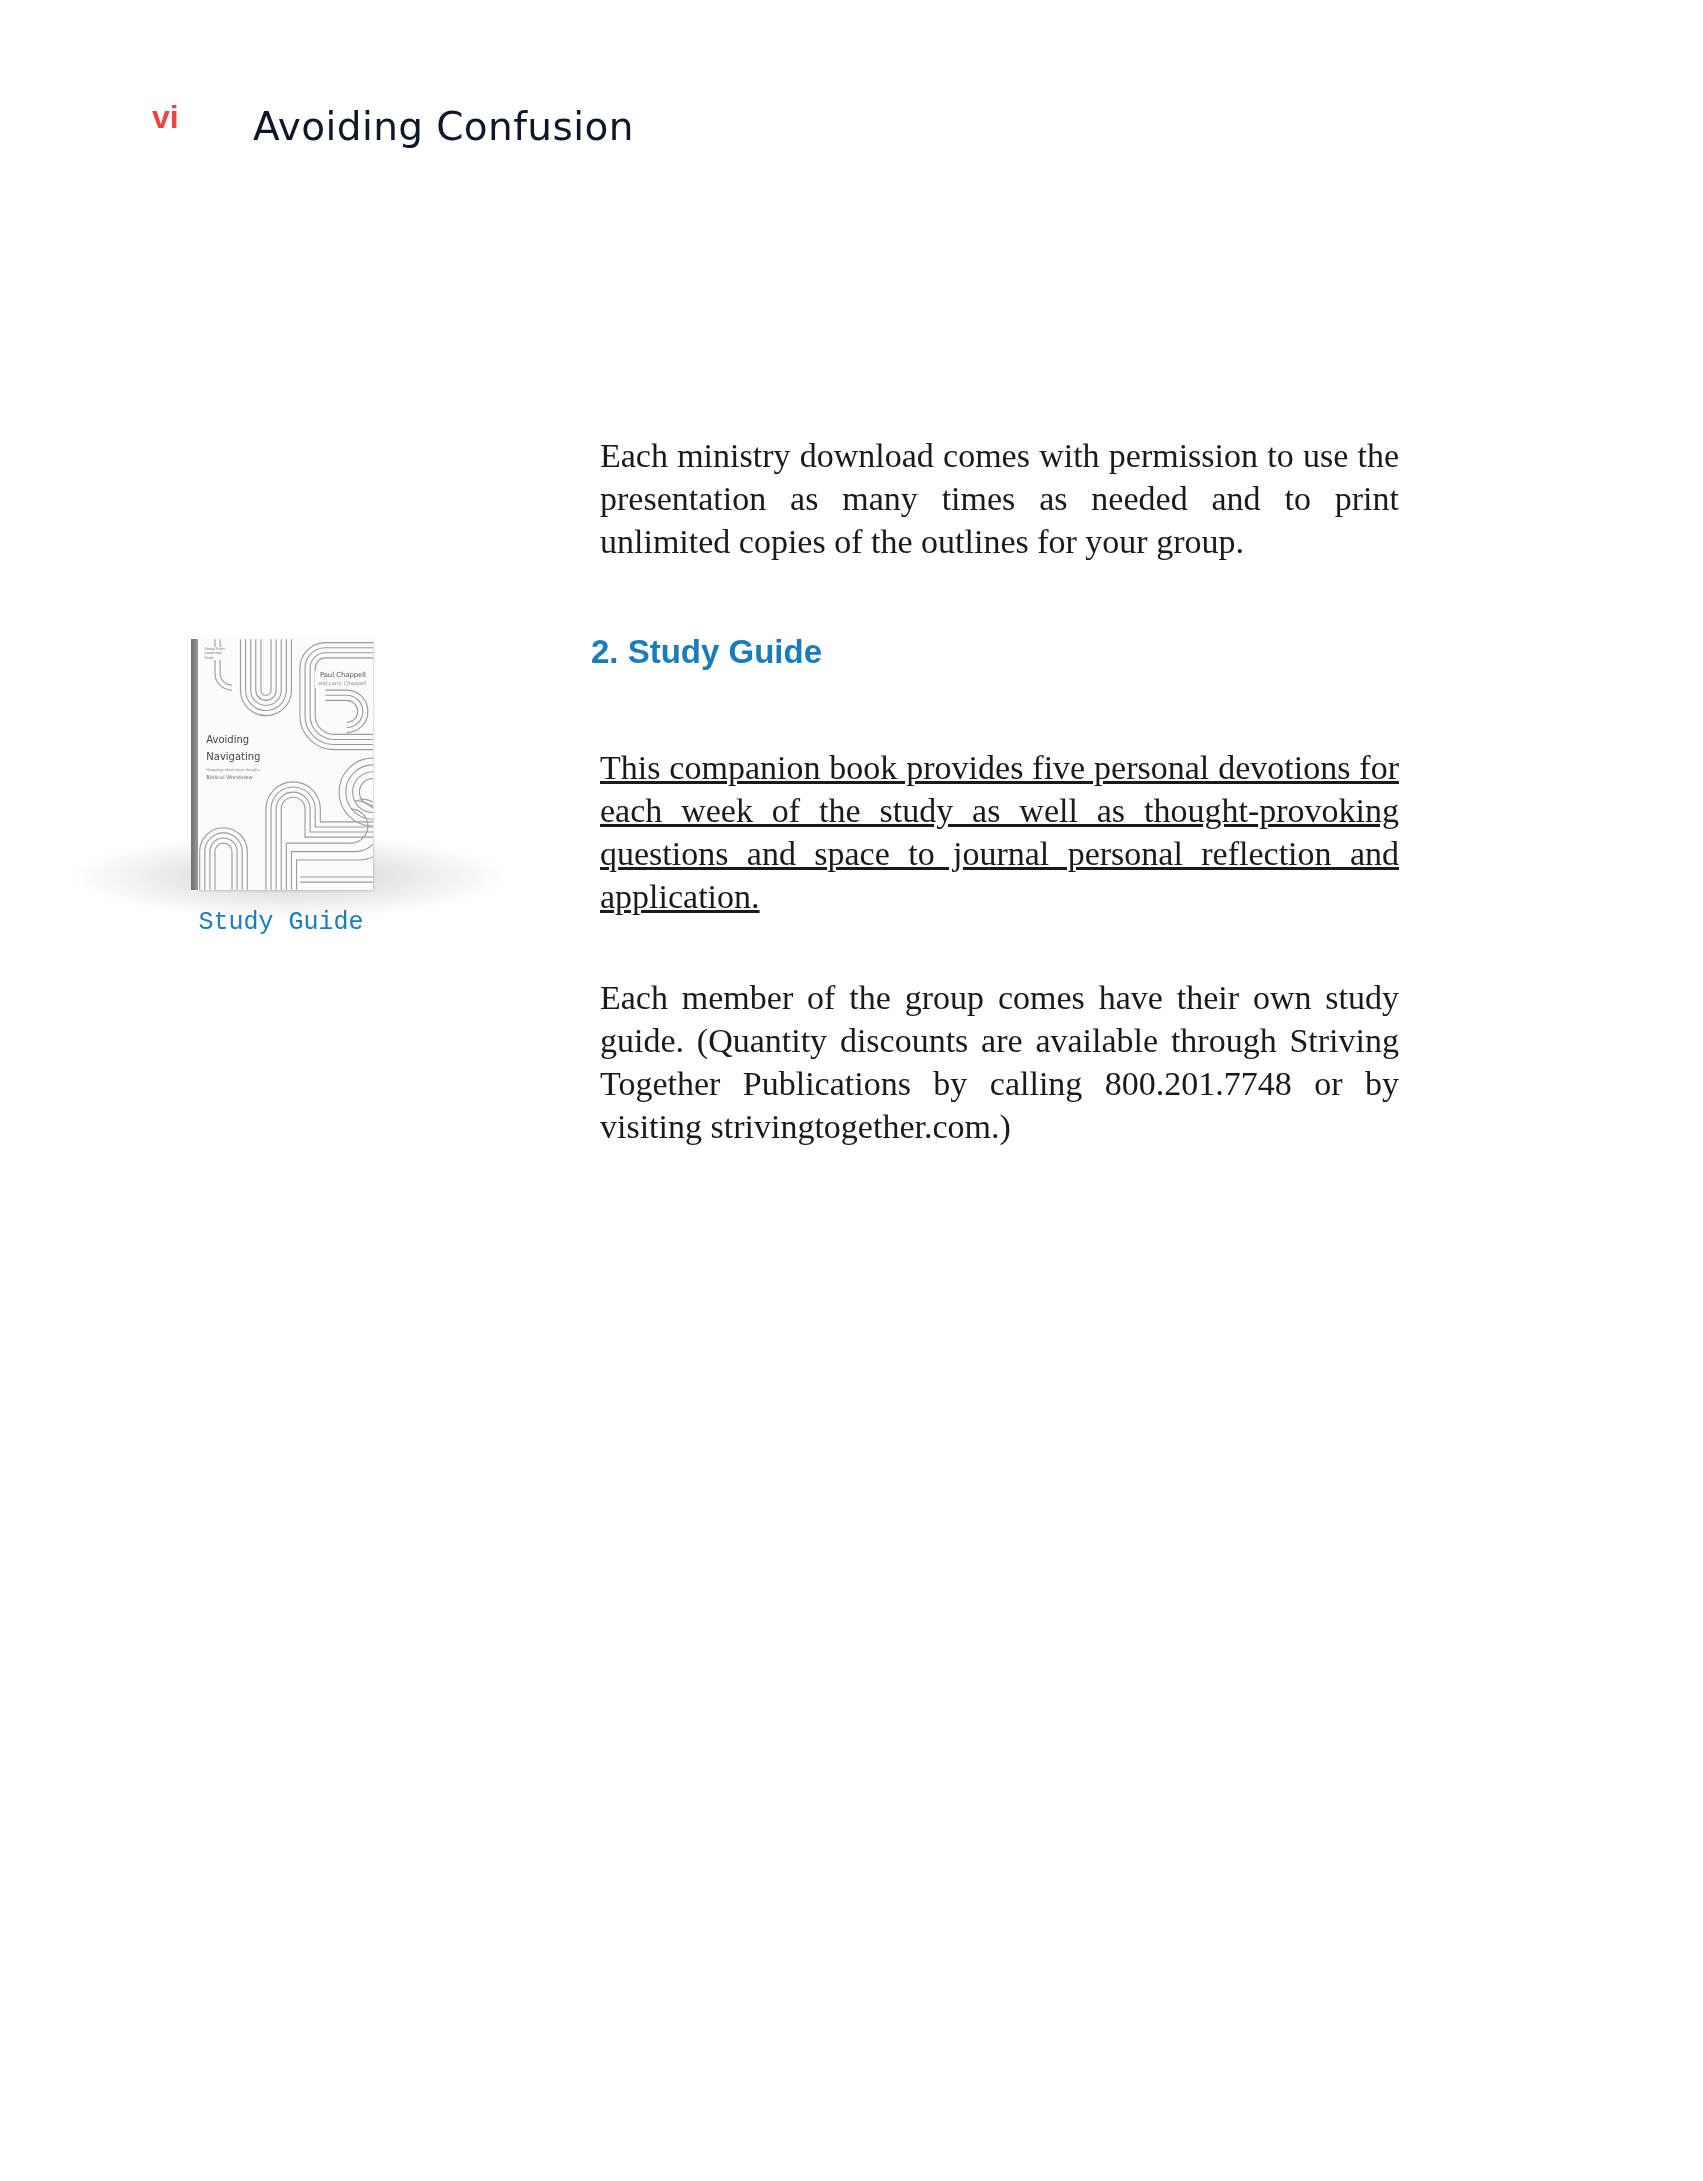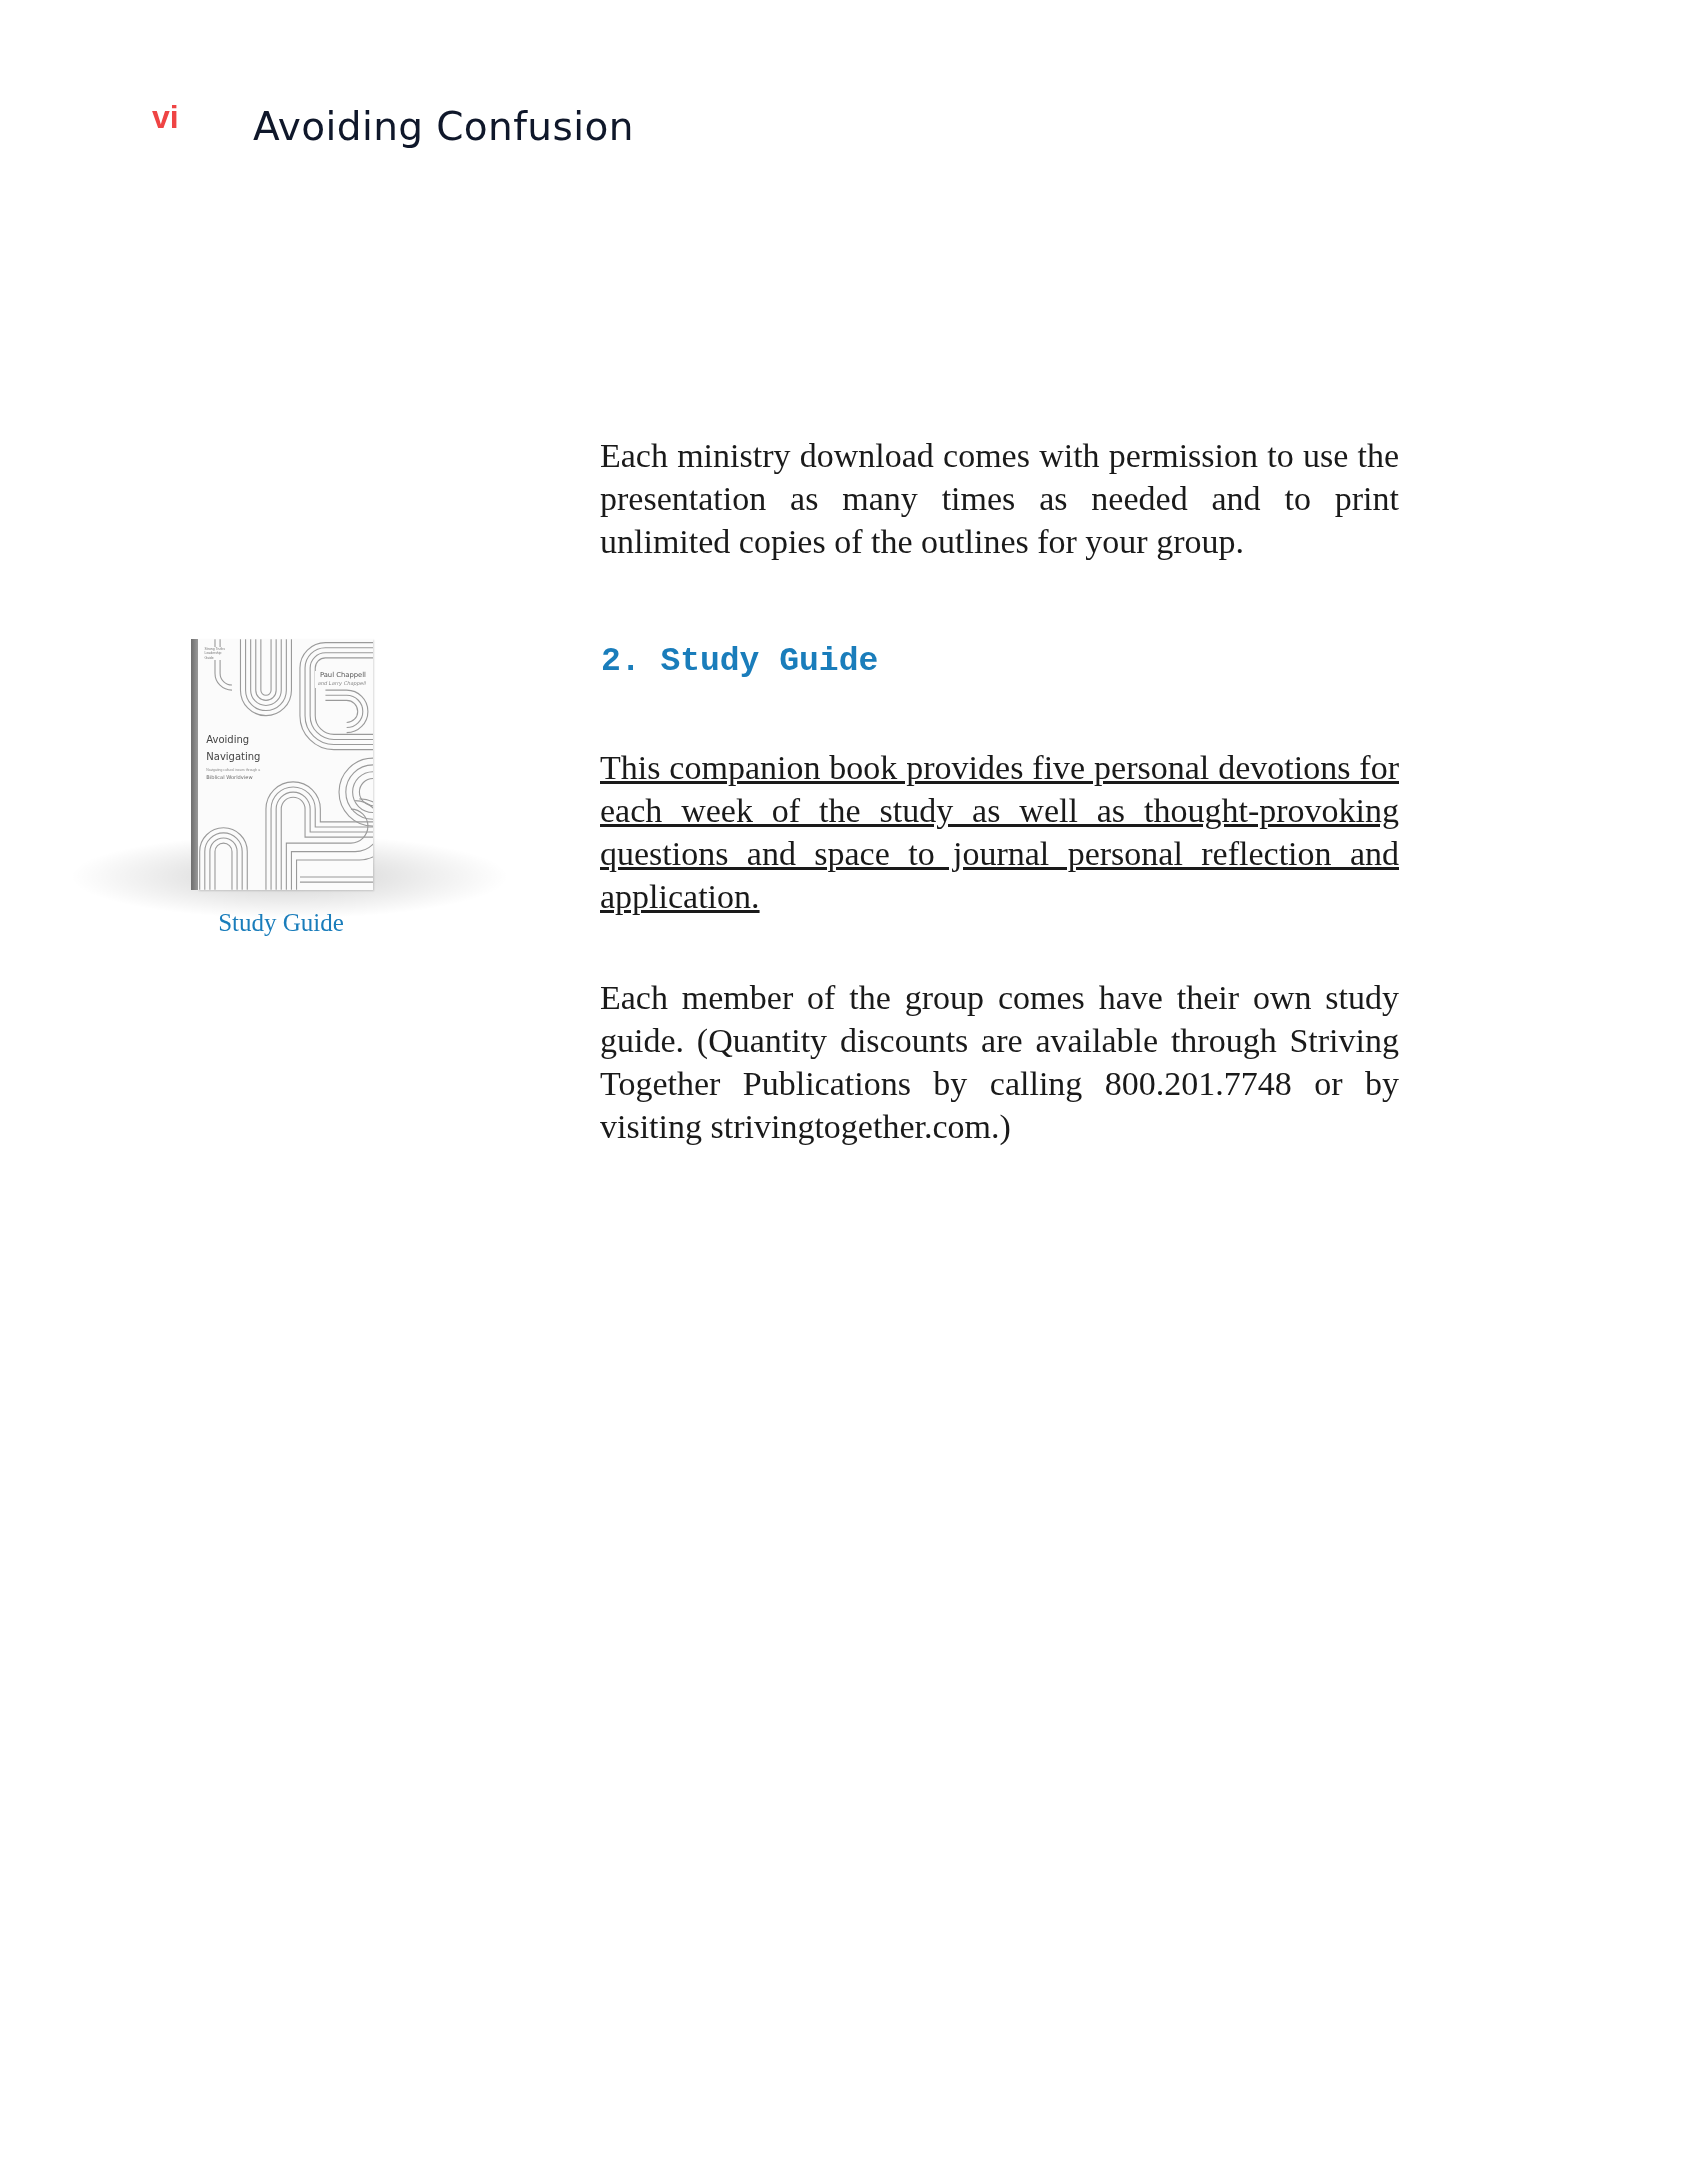--- a/index.html
+++ b/index.html
@@ -46,26 +46,26 @@
     .para {
       margin: 12px;
       text-align: justify;
       text-align-last: left;
     }
     .p1 { top: 422px; }
     .section-heading {
       position: absolute;
       left: 587px;
       top: 628px;
-      font-family: Liberation Mono, monospace;
+      font-family: Liberation Sans, sans-serif;
       font-weight: bold;
       font-size: 33px;
       color: #1a7dbb;
       line-height: 1.2;
-      margin: 14px;
+      margin: 4px;
       text-align: center;
     }
     .p2 { top: 734px; text-decoration: underline; }
     .p3 { top: 964px; }
 
     
     .figure {
       position: absolute;
       left: 51px;
       top: 630px;
@@ -170,21 +170,21 @@
       color: #666;
       line-height: 6px;
       background: #fbfbfb;
     }
     .figure-caption {
       position: absolute;
       left: 0;
       width: 460px;
       top: 278px;
       text-align: center;
-      font-family: Liberation Serif, serif;
+      font-family: Liberation Mono, monospace;
       font-size: 25px;
       color: #1a7dbb;
       line-height: 1.2;
     }
   </style>
 </head>
 <body>
 
 <div>
 

